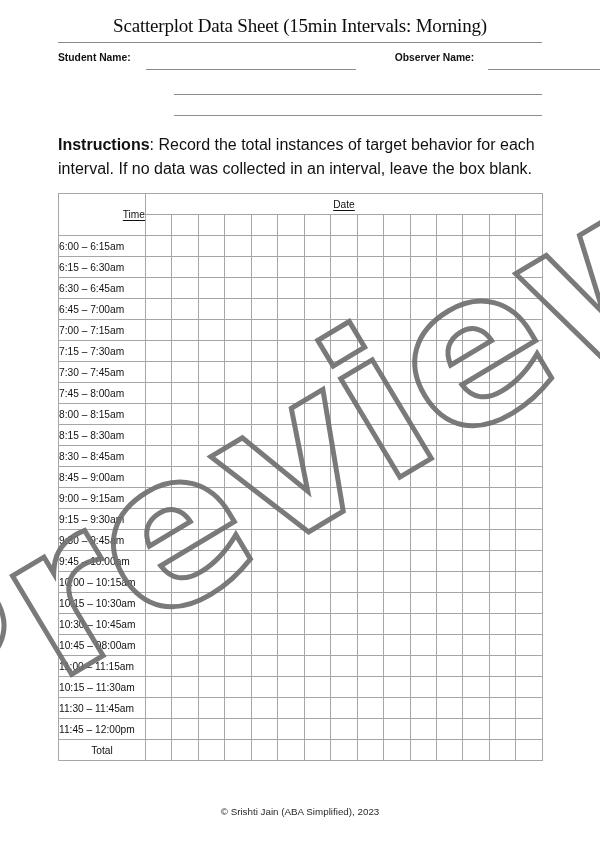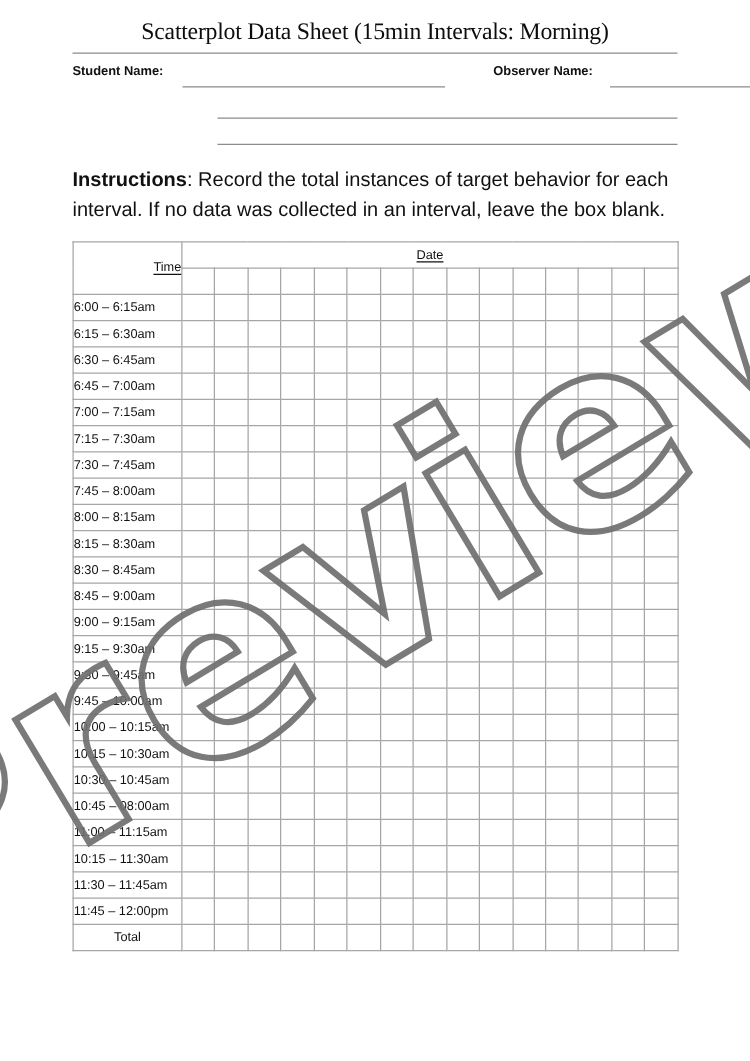--- a/index.html
+++ b/index.html
@@ -649,20 +649,21 @@
             <td class="total-cell"></td>
             <td class="total-cell"></td>
             <td class="total-cell"></td>
             <td class="total-cell"></td>
             <td class="total-cell"></td>
           </tr>
       </tfoot>
     </table>
   </div>
 
+  <div class="footer">© Srishti Jain (ABA Simplified), 2023</div>
 
   <div class="watermark">
     <svg width="600" height="849" viewBox="0 0 600 849" xmlns="http://www.w3.org/2000/svg" aria-hidden="true">
       <text id="wm" class="wm-text" x="300" y="470" text-anchor="middle" dominant-baseline="middle" transform="rotate(-31 300 470)">Preview</text>
     </svg>
   </div>
 
 </div>
 
 </body></html>

